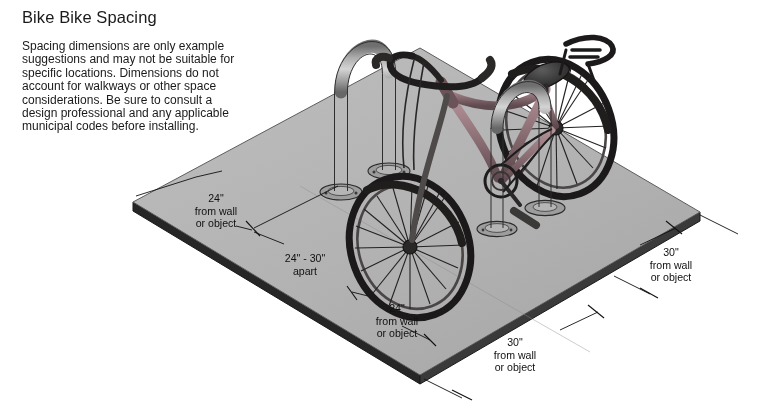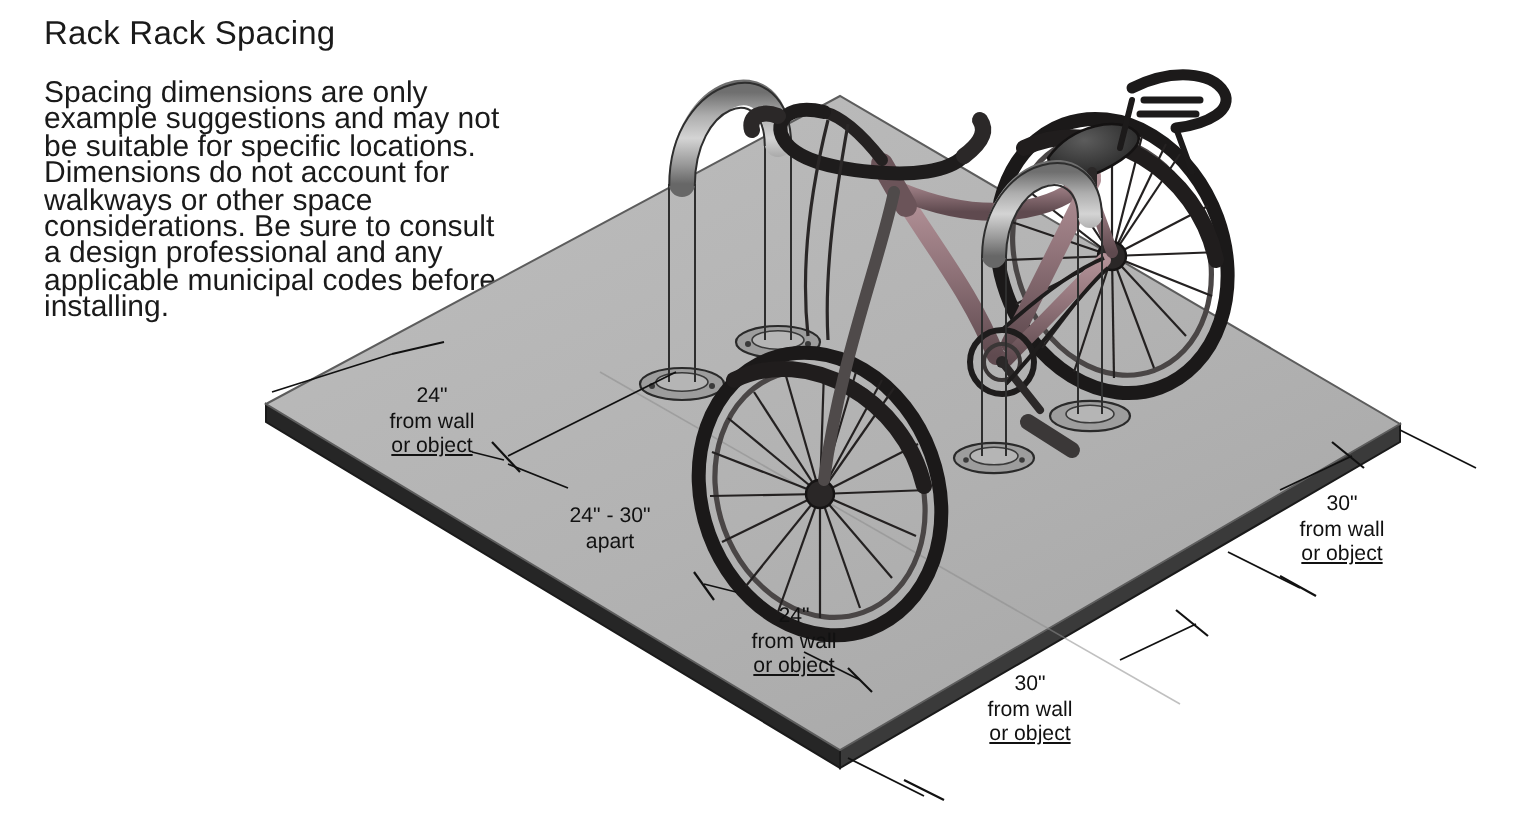--- a/index.html
+++ b/index.html
@@ -22,54 +22,54 @@
     font-size: 16.5px;
     color: #1a1a1a;
     letter-spacing: 0.1px;
     white-space: nowrap;
   }
   #blurb {
     position: absolute;
     left: 22px;
     top: 40px;
     width: 228px;
-    font-size: 15px;
+    font-size: 12px;
     line-height: 13.4px;
     color: #1a1a1a;
   }
   #scene {
     position: absolute;
     left: 0;
     top: 0;
     width: 768px;
     height: 418px;
   }
   .dimlabel {
     position: absolute;
     font-size: 10.6px;
     line-height: 12.6px;
     color: #111111;
     text-align: center;
     white-space: nowrap;
   }
   .dimlabel .num { display: block; }
   .dimlabel .l2 { display: block; text-align: center; }
-  .dimlabel .l3 { display: block; text-decoration: underline; }
+  .dimlabel .l3 { display: block; }
   #dl-left      { left: 181px; top: 192px; width: 70px; }
   #dl-apart     { left: 264px; top: 252px; width: 82px; }
   #dl-bottomctr { left: 362px; top: 302px; width: 70px; }
   #dl-bottomrgt { left: 480px; top: 336px; width: 70px; }
   #dl-right     { left: 634px; top: 246px; width: 74px; }
 </style>
 </head>
 <body>
 
 <div id="page">
 
-  <div id="title">Rack Rack Spacing</div>
+  <div id="title">Bike Bike Spacing</div>
 
   <div id="blurb">Spacing dimensions are only example suggestions and may not be suitable for specific locations. Dimensions do not account for walkways or other space considerations. Be sure to consult a design professional and any applicable municipal codes before installing.</div>
 
   <svg id="scene" viewBox="0 0 768 418">
     <defs>
       <linearGradient id="gPipe" x1="0" y1="0" x2="1" y2="0">
         <stop offset="0%" stop-color="#6f6f6f"></stop>
         <stop offset="22%" stop-color="#a7a7a7"></stop>
         <stop offset="45%" stop-color="#d2d2d2"></stop>
         <stop offset="70%" stop-color="#a0a0a0"></stop>

